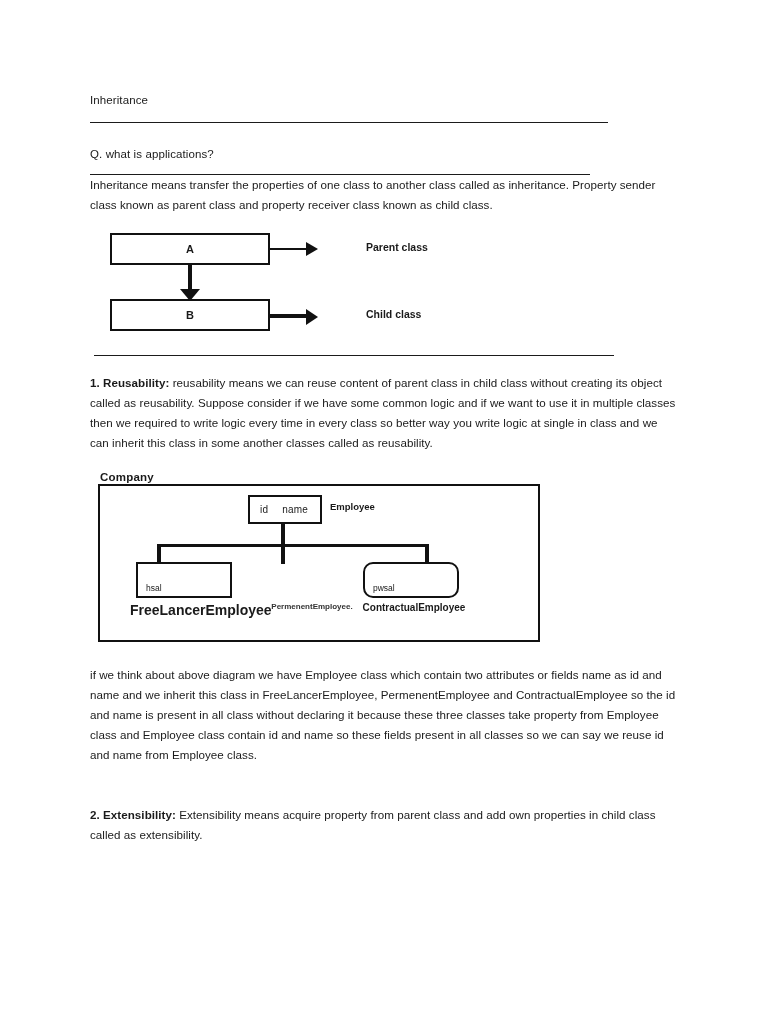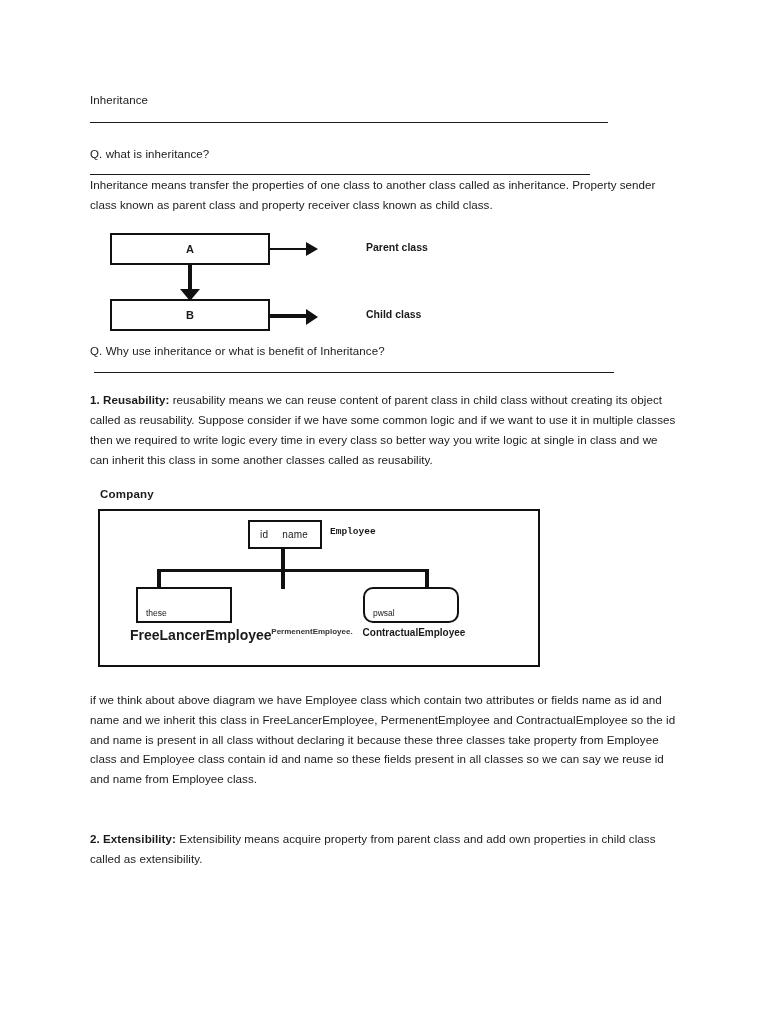--- a/index.html
+++ b/index.html
@@ -132,21 +132,21 @@
   
   .diagram-company {
     position: relative;
     margin-top: 18px;
     margin-left: 8px;
     width: 452px;
   }
   .company-title {
     font-size: 11.5px;
     font-weight: bold;
-    margin: 0 0 9px 2px;
+    margin: 0 0 1px 2px;
     letter-spacing: 0.2px;
   }
   .company-frame {
     position: relative;
     width: 442px;
     height: 158px;
     border: 2.2px solid #111;
     box-sizing: border-box;
     background: #fff;
   }
@@ -168,21 +168,20 @@
     letter-spacing: 0.2px;
     white-space: nowrap;
   }
   .employee-fields .f2 { margin-left: 14px; }
   .label-employee {
     position: absolute;
     left: 230px; top: 15px;
     font-size: 9.5px;
     font-weight: bold;
     white-space: nowrap;
-    font-family: Liberation Mono, monospace;
   }
 
   
   .conn {
     position: absolute;
     background: #111;
   }
   .trunk { left: 181px; top: 38px; width: 4px; height: 22px; }
   .bus   { left: 57px;  top: 58px; width: 272px; height: 3px; }
   .drop-1 { left: 57px;  top: 58px; width: 4px; height: 20px; }
@@ -227,21 +226,21 @@
 <body>
 
 <div class="page">
   <div class="content">
 
     <h1 class="h-bold">Inheritance</h1>
     <div class="rule rule-1"></div>
 
     <div class="gap-md"></div>
 
-    <h2 class="h-bold">Q. what is inheritance?</h2>
+    <h2 class="h-bold">Q. what is applications?</h2>
     <div class="rule rule-2"></div>
 
     <p class="para">Inheritance means transfer the properties of one class to another class called as inheritance. Property sender class known as parent class and property receiver class known as child class.</p>
 
     <div class="diagram-ab">
       <div class="ab-box ab-box-a">
         <span>A</span>
       </div>
 
       <div class="ab-vline"></div>
@@ -253,21 +252,20 @@
 
       <div class="ab-hline ab-hline-a"></div>
       <div class="ab-hhead ab-hhead-a"></div>
       <div class="ab-label ab-label-a">Parent class</div>
 
       <div class="ab-hline ab-hline-b"></div>
       <div class="ab-hhead ab-hhead-b"></div>
       <div class="ab-label ab-label-b">Child class</div>
     </div>
 
-    <h2 class="h-bold">Q. Why use inheritance or what is benefit of Inheritance?</h2>
     <div class="rule rule-3"></div>
 
     <div class="gap-sm"></div>
 
     <p class="para">
       <b>1. Reusability:</b><span>  reusability means we can reuse content of parent class in child class without creating its object called as reusability. Suppose consider if we have some common logic and if we want to use it in multiple classes then we required to write logic every time in every class so better way you write logic at single in class and we can inherit this class in some another classes called as reusability.</span>
     </p>
 
     <div class="diagram-company">
       <div class="company-title">Company</div>
@@ -281,21 +279,21 @@
         </div>
         <div class="label-employee">Employee</div>
 
         <div class="conn trunk"></div>
         <div class="conn bus"></div>
         <div class="conn drop-1"></div>
         <div class="conn drop-2"></div>
         <div class="conn drop-3"></div>
 
         <div class="cls-box box-child box-child-1">
-          <div class="child-field">these</div>
+          <div class="child-field">hsal</div>
         </div>
         <div class="cls-box box-child box-child-3">
           <div class="child-field">pwsal</div>
         </div>
 
         <div class="child-name child-name-1">FreeLancerEmployee</div>
         <div class="child-name child-name-2">PermenentEmployee.</div>
         <div class="child-name child-name-3">ContractualEmployee</div>
       </div>
     </div>

